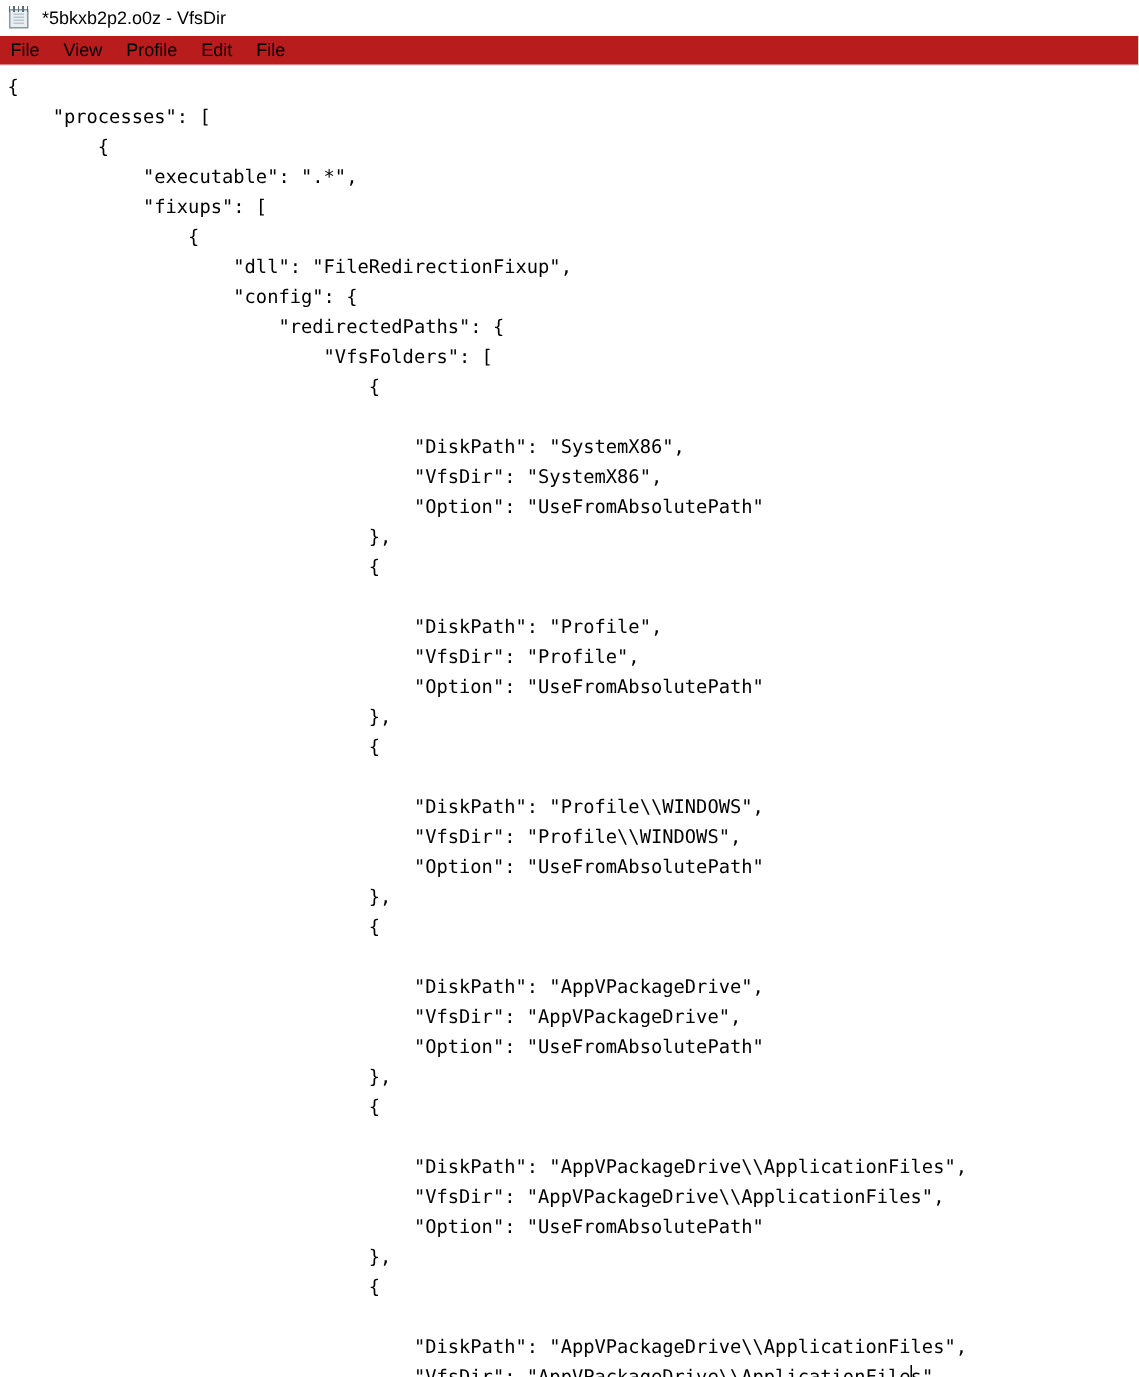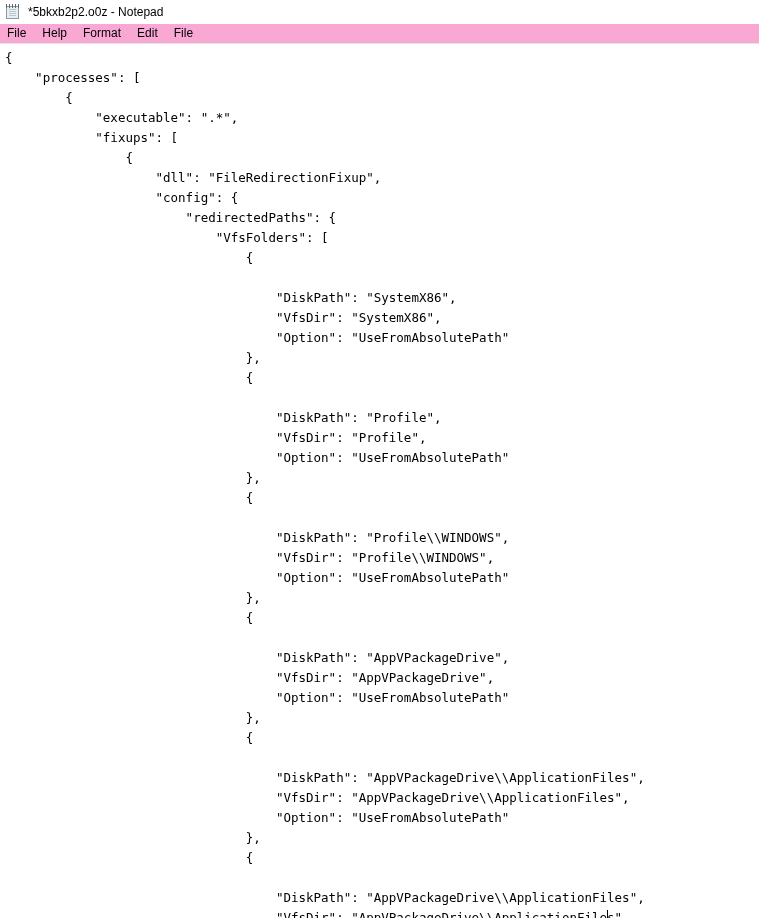--- a/index.html
+++ b/index.html
@@ -79,21 +79,21 @@
     font-size: 12px;
     color: #000000;
     line-height: 24px;
     white-space: nowrap;
   }
 
   
   .menubar {
     height: 20px;
     min-height: 20px;
-    background: #f9a8d4;
+    background: #b91c1c;
     display: flex;
     align-items: flex-start;
     padding-left: 7px;
     box-sizing: border-box;
     border-bottom: 1px solid #e6e6e6;
   }
   .menu-item {
     font-size: 12px;
     color: #000000;
     line-height: 19px;
@@ -140,27 +140,27 @@
 </head>
 <body>
 
 <div class="window">
 
   <div class="titlebar">
     <div class="app-icon">
       <div class="pad"></div>
       <div class="rings"></div>
     </div>
-    <div class="title-text">*5bkxb2p2.o0z - Notepad</div>
+    <div class="title-text">*5bkxb2p2.o0z - VfsDir</div>
   </div>
 
   <div class="menubar">
     <div class="menu-item">File</div>
-    <div class="menu-item">Help</div>
-    <div class="menu-item">Format</div>
+    <div class="menu-item">View</div>
+    <div class="menu-item">Profile</div>
     <div class="menu-item">Edit</div>
     <div class="menu-item">File</div>
   </div>
 
   <div class="textarea">
     <pre class="code"><span>{
     "processes": [
         {
             "executable": ".*",
             "fixups": [

